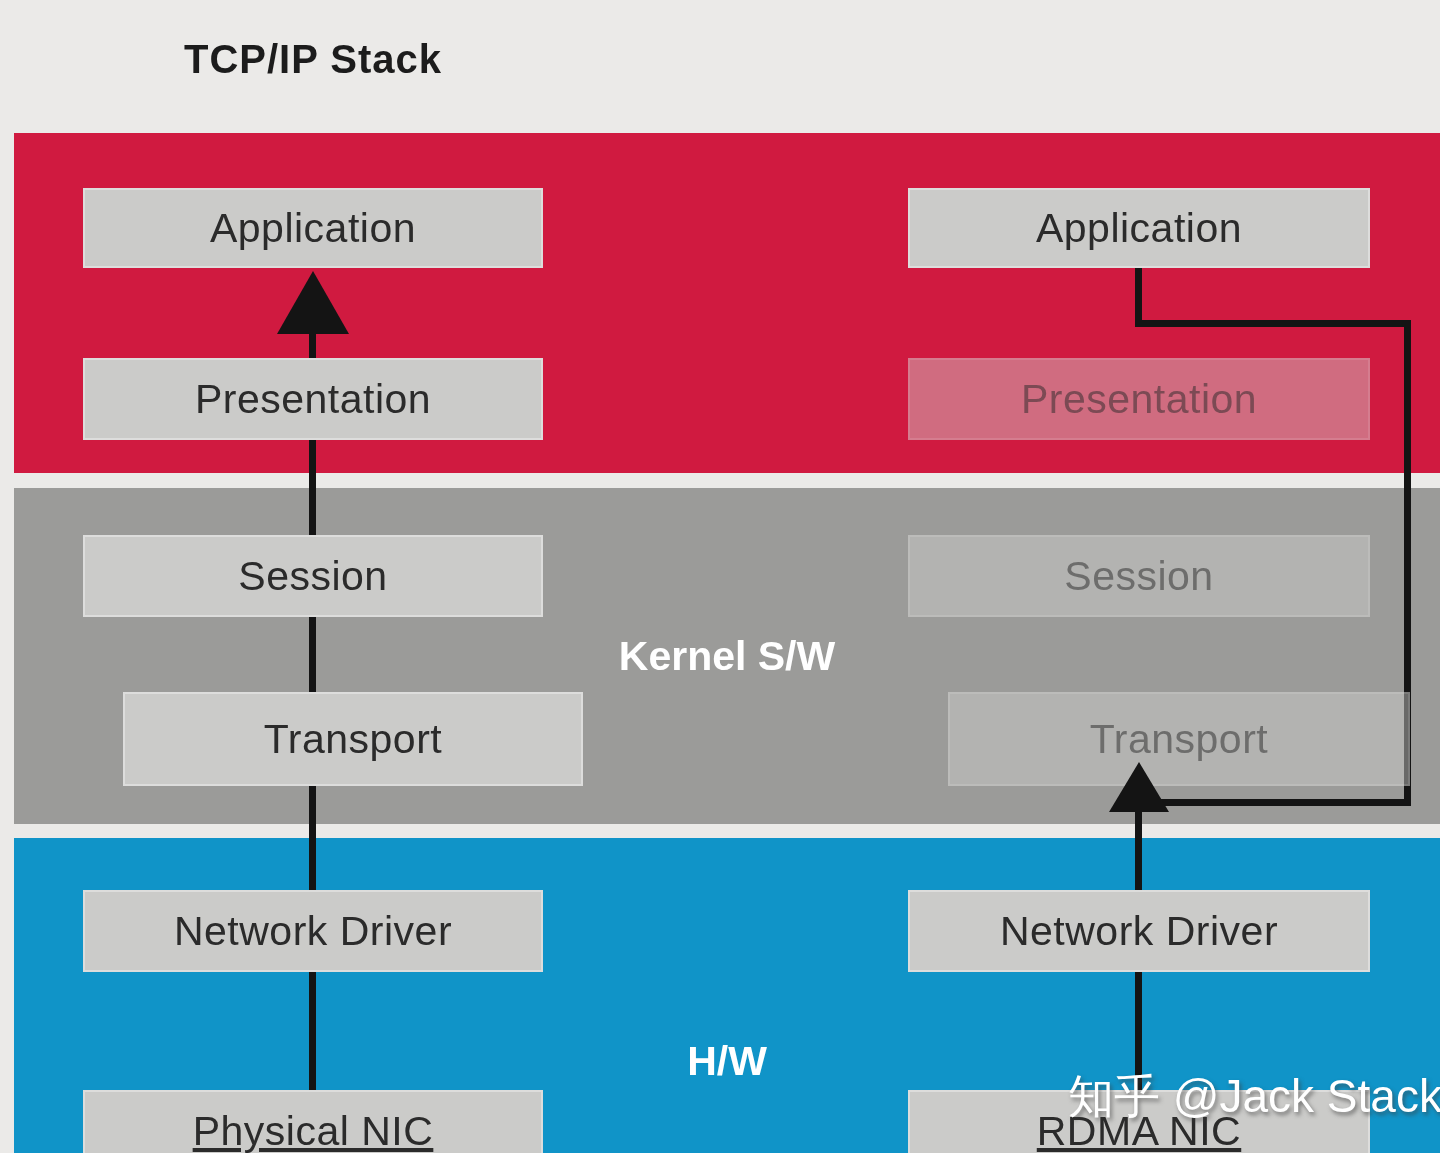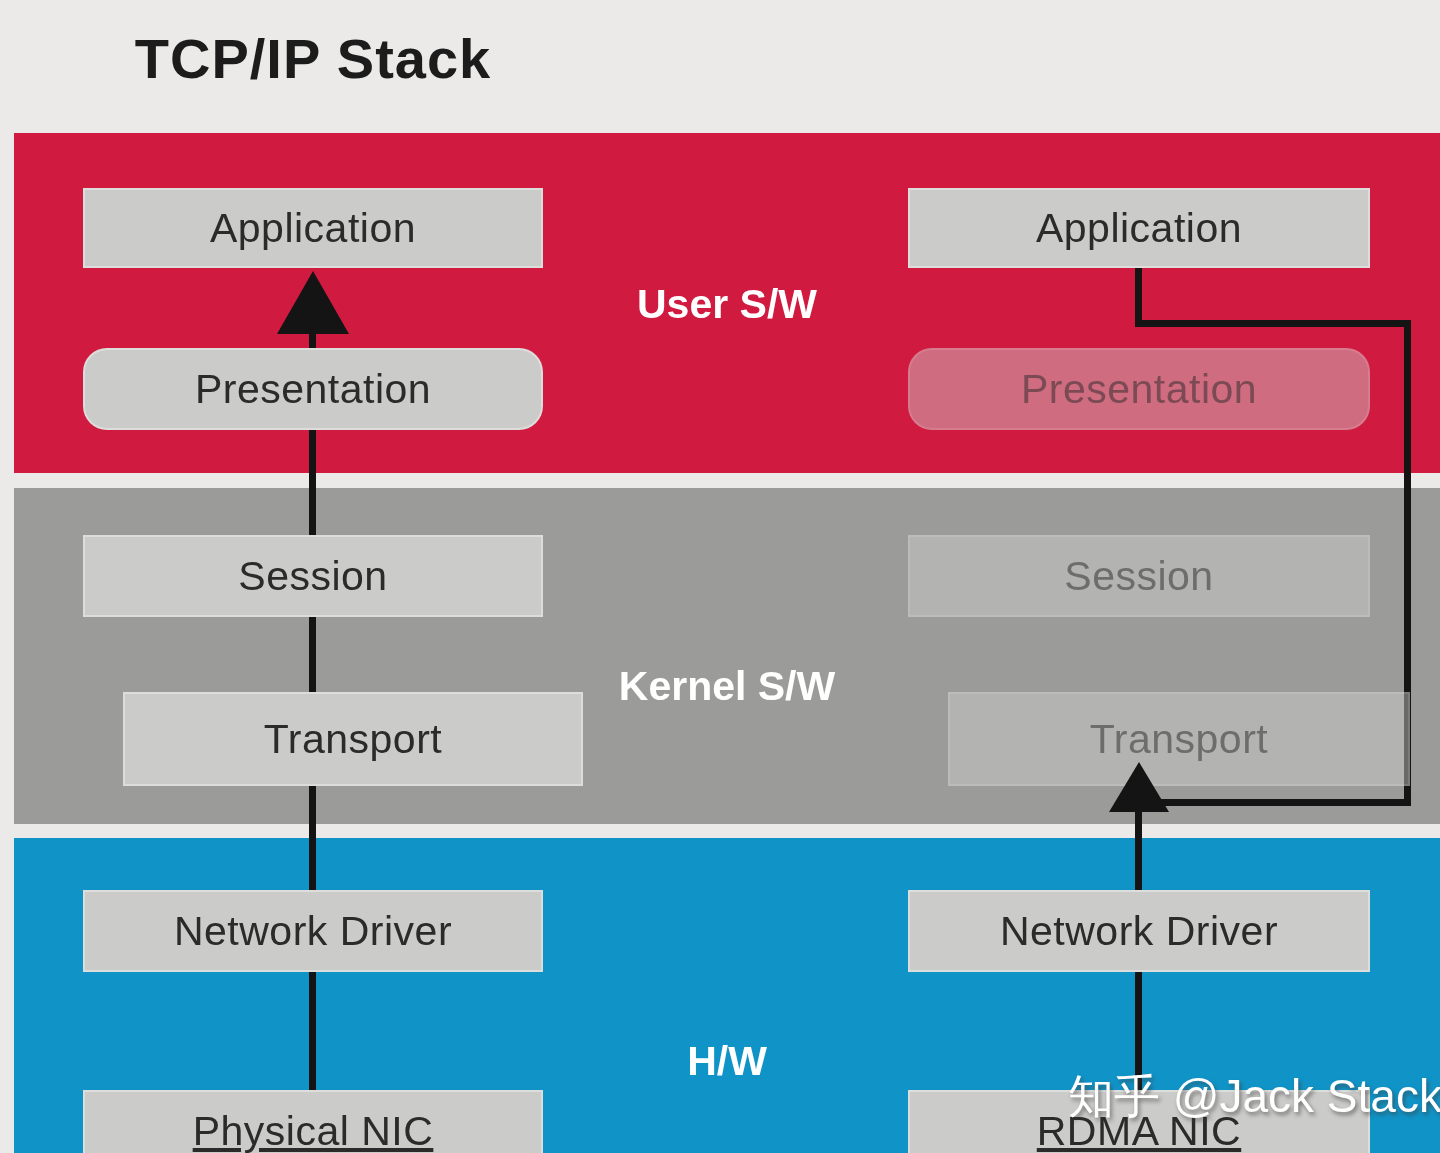--- a/index.html
+++ b/index.html
@@ -5,39 +5,39 @@
   html,body{margin:0;padding:0;}
   body{font-family:"Liberation Sans","DejaVu Sans",sans-serif;background:#ebeae8;}
   #canvas{position:relative;width:1440px;height:1153px;background:#ebeae8;overflow:hidden;}
 
   .band{position:absolute;left:14px;width:1426px;z-index:0;}
   .band-user{top:133px;height:340px;background:#d01a40;}
   .band-kernel{top:488px;height:336px;background:#9b9b99;}
   .band-hw{top:838px;height:315px;background:#1094c8;}
 
   .stack-title{position:absolute;top:24px;height:70px;z-index:2;
-    font-size:56px;font-weight:700;color:#1c1c1c;letter-spacing:1px;
+    font-size:40px;font-weight:700;color:#1c1c1c;letter-spacing:1px;
     text-align:center;line-height:70px;}
   .title-left{left:83px;width:460px;}
   .title-right{left:908px;width:462px;}
 
   .band-label{position:absolute;left:545px;width:364px;z-index:2;
     font-size:41px;font-weight:700;color:#ffffff;text-align:center;}
   .label-user{top:281px;}
-  .label-kernel{top:633px;margin-top:30px;}
+  .label-kernel{top:633px;}
   .label-hw{top:1038px;}
 
   .box{position:absolute;width:460px;height:82px;z-index:2;box-sizing:border-box;
     background:#cbcbc9;border:2px solid rgba(255,255,255,0.35);
     color:#2b2b2b;font-size:41px;letter-spacing:0.5px;
     display:flex;align-items:center;justify-content:center;}
   .col-left{left:83px;}
   .col-right{left:908px;width:462px;}
   .row-application{top:188px;height:80px;}
-  .row-presentation{top:348px;border-radius:24px;}
+  .row-presentation{top:358px;}
   .row-session{top:535px;}
   .row-transport{top:692px;height:94px;margin-left:40px;}
   .row-networkdriver{top:890px;}
   .row-nic{top:1090px;text-decoration:underline;}
   .box.faded{background:rgba(209,209,207,0.45);color:rgba(40,40,40,0.5);
     border-color:rgba(255,255,255,0.12);}
 
   .line{position:absolute;background:#141414;z-index:1;}
   .line-left-v{left:309px;top:300px;width:7px;height:853px;}
   .line-r-v1{left:1135px;top:268px;width:7px;height:59px;}
@@ -62,21 +62,20 @@
 <body>
 
 <div id="canvas">
 
   <div class="band band-user"></div>
   <div class="band band-kernel"></div>
   <div class="band band-hw"></div>
 
   <div class="stack-title title-left">TCP/IP Stack</div>
 
-  <div class="band-label label-user">User S/W</div>
   <div class="band-label label-kernel">Kernel S/W</div>
   <div class="band-label label-hw">H/W</div>
 
   <div class="line line-left-v"></div>
   <div class="line line-r-v1"></div>
   <div class="line line-r-h1"></div>
   <div class="line line-r-v2"></div>
   <div class="line line-r-h2"></div>
   <div class="line line-r-v3"></div>
 

